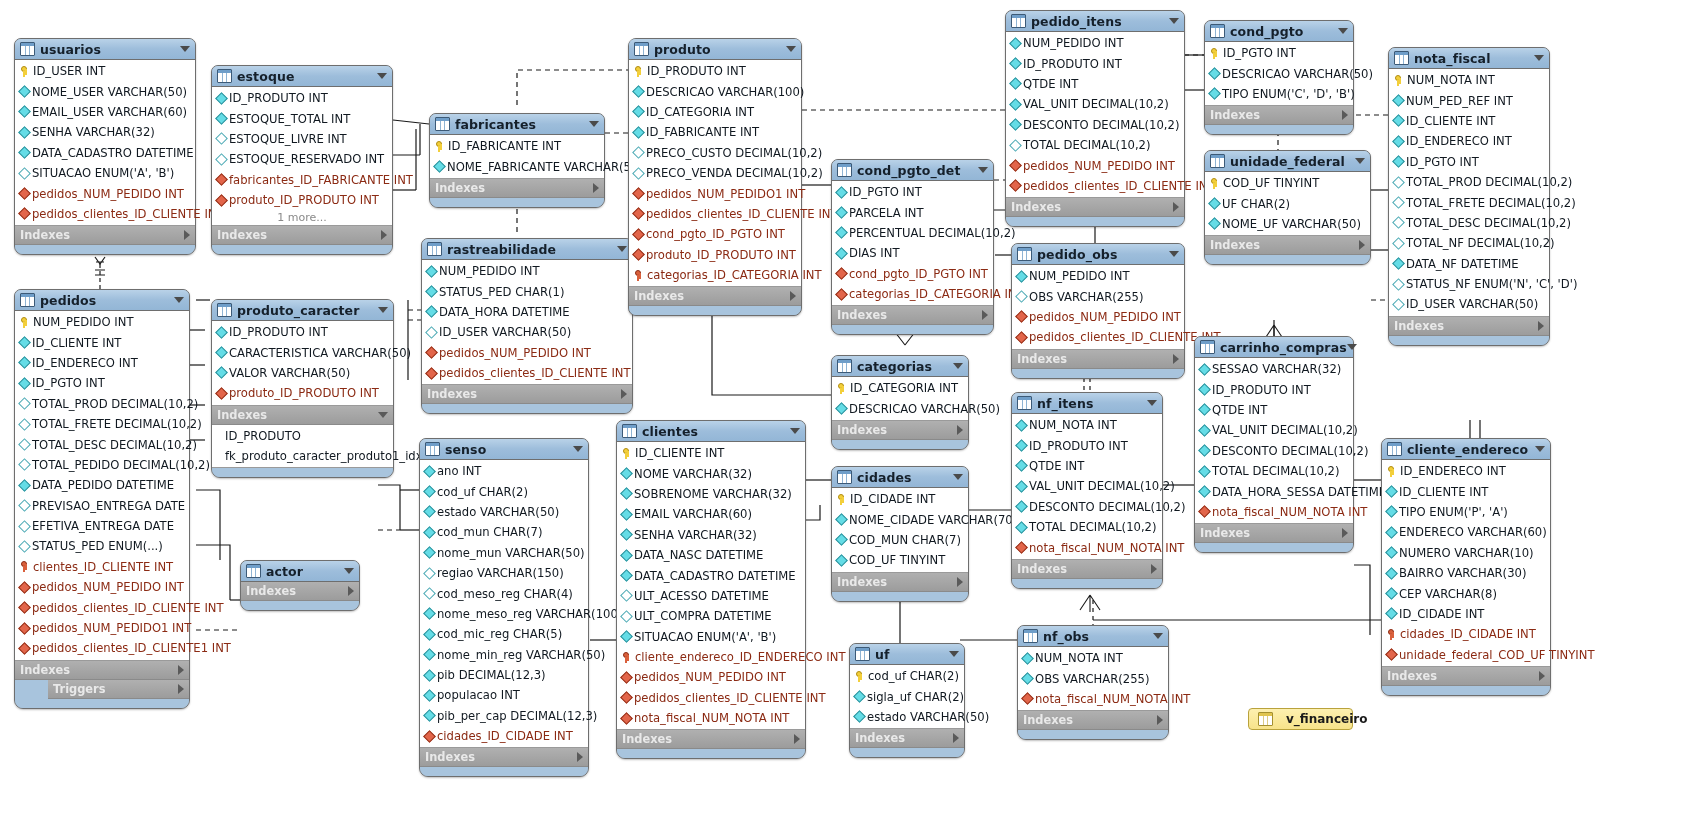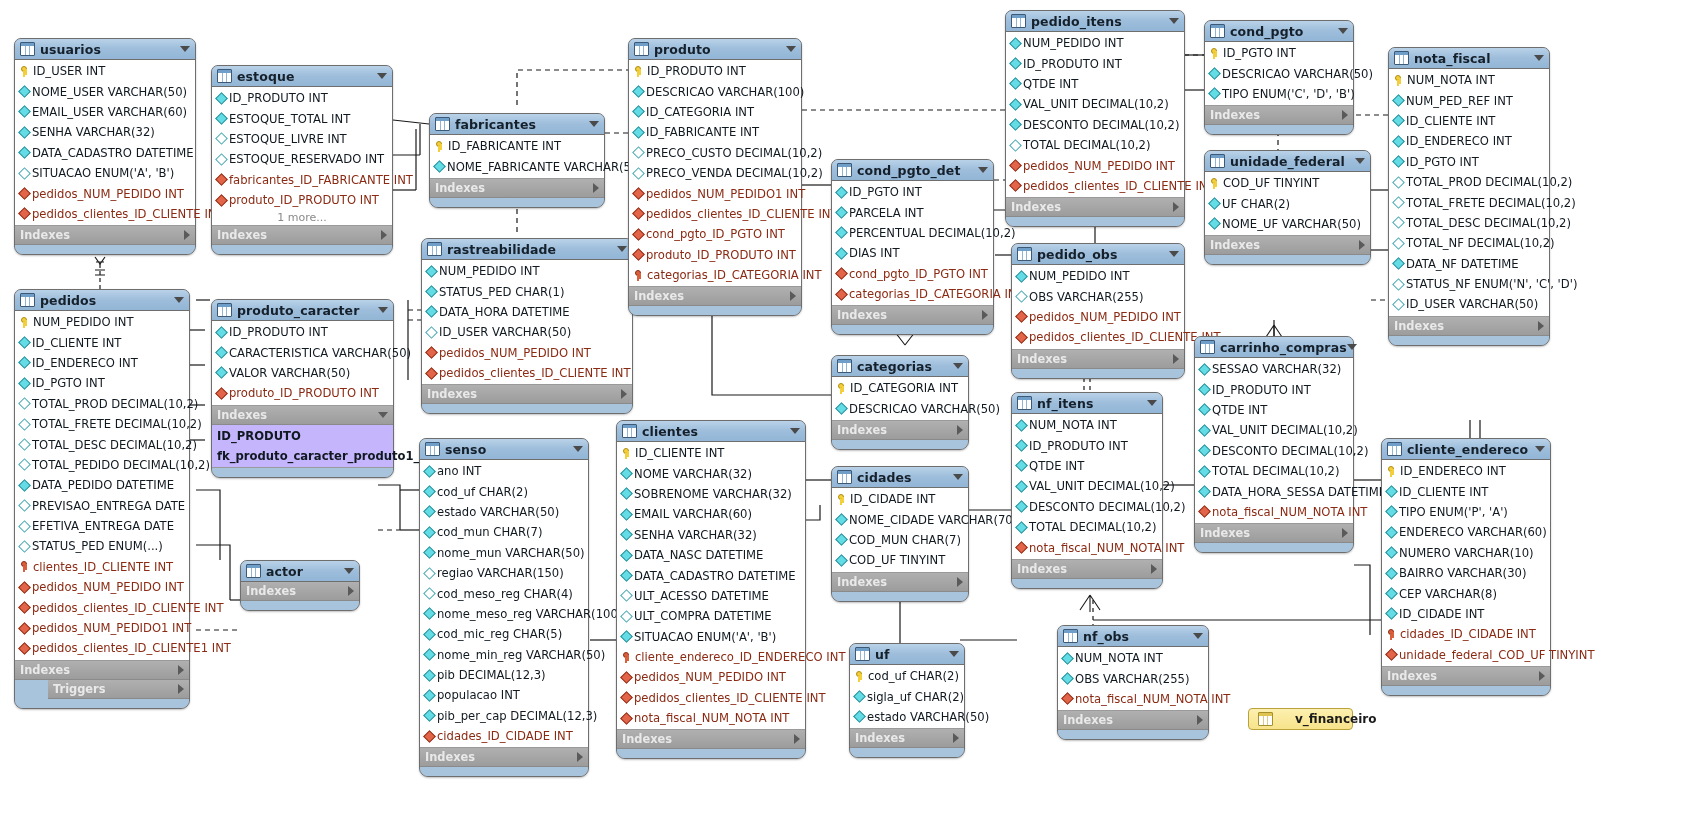--- a/index.html
+++ b/index.html
@@ -103,39 +103,39 @@
   }
   .idx-caret{
     margin-left:auto;width:0;height:0;
     border-top:5px solid transparent;border-bottom:5px solid transparent;
     border-left:6px solid #5a5a5a;
   }
   .idx-caret.down{
     border-left:5px solid transparent;border-right:5px solid transparent;
     border-top:6px solid #5a5a5a;border-bottom:0;
   }
-  .tb-idxlist{background:#c4b5fd;border-bottom:1px solid #9a9a9a;padding:1px 0;font-weight:bold;}
+  .tb-idxlist{background:#ffffff;border-bottom:1px solid #9a9a9a;padding:1px 8px;}
   .idx-row{height:20px;display:flex;align-items:center;padding-left:5px;font-size:11.6px;color:#101820;white-space:nowrap;}
   .tb-footer{height:9px;border-radius:0 0 8px 8px;background:#a8c4dd;}
   .more-row{
     height:14px;display:flex;align-items:center;justify-content:center;
     font-size:11px;color:#8a8a8a;
   }
   .triggers{
     height:19px;
     background:linear-gradient(to bottom,#b0b0b0 0%,#9c9c9c 100%);
     border-bottom:1px solid #8a8a8a;
     display:flex;align-items:center;padding:0 5px;
     font-size:11.4px;font-weight:bold;color:#e9e9e9;box-sizing:border-box;margin-left:33px;
   }
   .view-box{
     position:absolute;z-index:4;
     background:linear-gradient(to bottom,#fdf0b0 0%,#f7e38a 100%);
     border:1px solid #b9a23c;border-radius:4px;
-    display:flex;align-items:center;gap:22px;
+    display:flex;align-items:center;gap:13px;
     padding:3px 9px;box-sizing:border-box;
   }
   .view-icon{
     width:13px;height:12px;background:#ffffff;border:1px solid #a4902f;border-radius:1px;position:relative;flex:none;
   }
   .view-icon:before{content:"";position:absolute;left:0;top:0;right:0;height:3px;background:#e0c44f;}
   .view-icon:after{content:"";position:absolute;left:4px;top:3px;bottom:0;width:1px;background:#ddcb84;box-shadow:4px 0 0 0 #ddcb84;}
   .view-label{font-size:12px;font-weight:bold;color:#1a1a1a;white-space:nowrap;}
 </style>
 </head>
@@ -368,21 +368,21 @@
             <span class="ico dia red"></span>
             <span class="col-text fkred">pedidos_clientes_ID_CLIENTE INT</span>
           </div>
         </div>
         <div class="tb-indexes">
           <span>Indexes</span>
           <span class="idx-caret"></span>
         </div>
         <div class="tb-footer"></div>
       </div>
-      <div class="table-box" style="left: 628px; top: 38px; width: 174px;">
+      <div class="table-box" style="left: 628px; top: 38px; width: 174px; border-radius: 8px;">
         <div class="tb-header">
           <span class="tbl-icon"></span>
           <span class="tb-title">produto</span>
           <span class="tb-caret"></span>
         </div>
         <div class="tb-cols">
           <div class="col-row">
             <span class="ico pk"></span>
             <span class="col-text">ID_PRODUTO INT</span>
           </div>
@@ -932,21 +932,21 @@
             <span class="ico dia red"></span>
             <span class="col-text fkred">nota_fiscal_NUM_NOTA INT</span>
           </div>
         </div>
         <div class="tb-indexes">
           <span>Indexes</span>
           <span class="idx-caret"></span>
         </div>
         <div class="tb-footer"></div>
       </div>
-      <div class="table-box" style="left: 1017px; top: 625px; width: 152px; margin-left: 40px;">
+      <div class="table-box" style="left: 1017px; top: 625px; width: 152px;">
         <div class="tb-header">
           <span class="tbl-icon"></span>
           <span class="tb-title">nf_obs</span>
           <span class="tb-caret"></span>
         </div>
         <div class="tb-cols">
           <div class="col-row">
             <span class="ico dia filled"></span>
             <span class="col-text">NUM_NOTA INT</span>
           </div>

